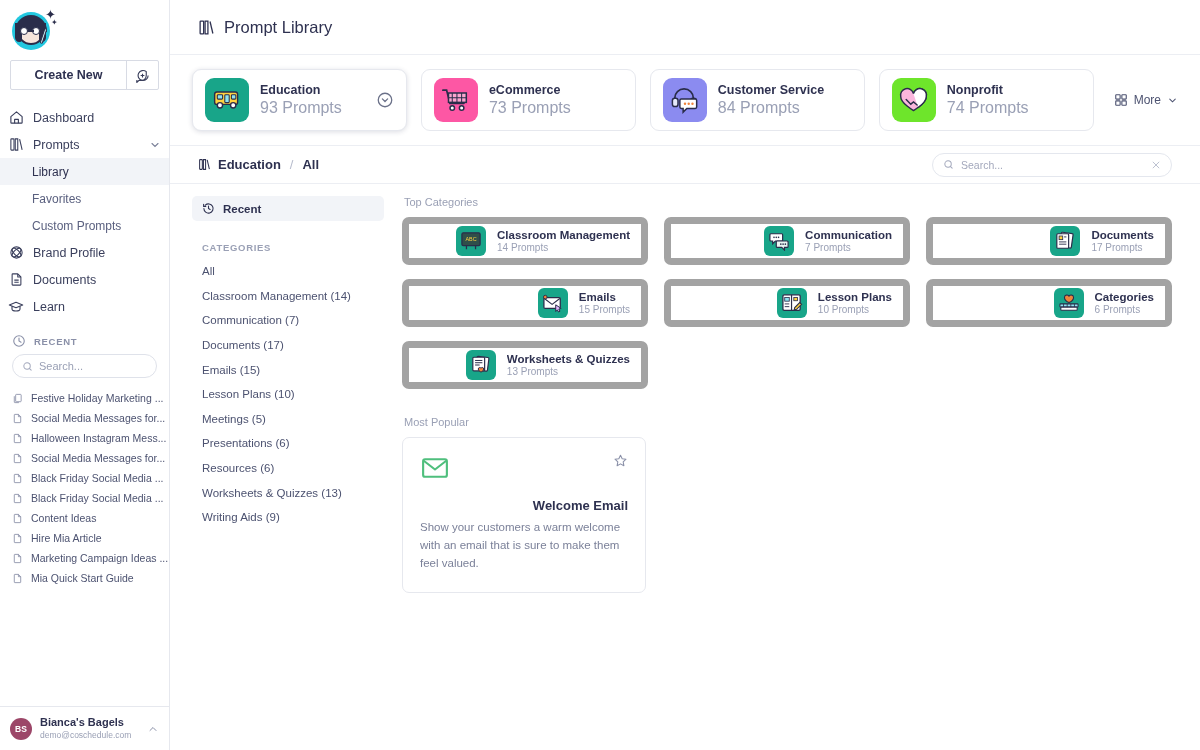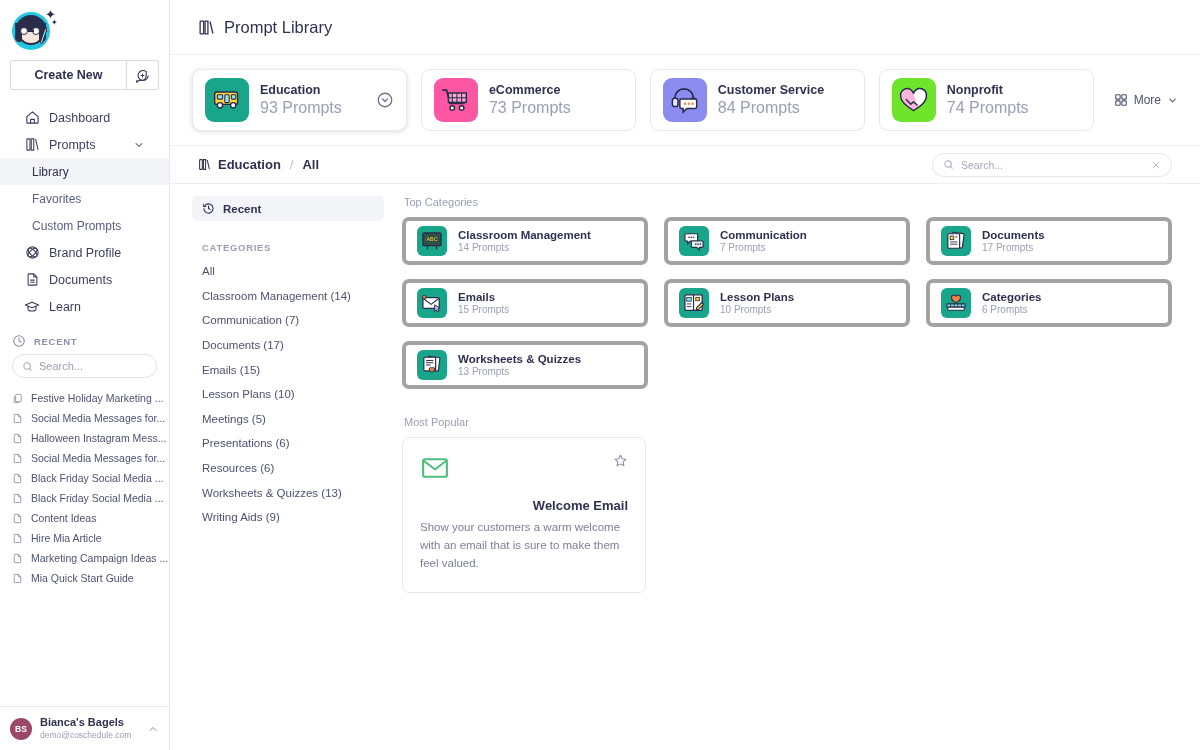--- a/index.html
+++ b/index.html
@@ -82,21 +82,21 @@
     font-size: 12.5px; font-weight: 700; color: #2e3150;
   }
   .create-btn .plus {
     width: 32px; display: flex; align-items: center; justify-content: center;
     border-left: 1px solid #d8dbe4;
   }
 
   .nav { display: flex; flex-direction: column; }
   .nav-item {
     display: flex; align-items: center; gap: 9px;
-    height: 27px; padding: 0 24px;
+    height: 27px; padding: 0 8px;
     font-size: 12.5px; color: #3a3f5c; cursor: pointer;
   }
   .nav-item .ico { width: 16px; height: 16px; display: flex; align-items: center; justify-content: center; flex: 0 0 16px; }
   .nav-item .chev { margin-left: auto; }
   .sub-item {
     height: 27px; display: flex; align-items: center;
     padding-left: 32px; font-size: 12px; color: #5a607f; cursor: pointer;
   }
   .sub-item.active { background: #f2f4f8; color: #2e3150; }
 
@@ -204,22 +204,22 @@
     font-size: 11.5px; color: #4c5270; padding: 6px 0 6px 10px;
     cursor: pointer; line-height: 1.1;
   }
 
   .content { flex: 1; min-width: 0; }
   .sec-label { font-size: 11px; color: #9aa0b5; padding: 0 0 9px 2px; }
   .grid { display: grid; grid-template-columns: repeat(3, 1fr); gap: 14px 16px; }
   .tile {
     display: flex; align-items: center; gap: 11px;
     height: 48px; padding: 0 11px;
-    border: 4px solid #a3a3a3; border-radius: 7px; background: #fff;
-    cursor: pointer; min-width: 0;
+    border: 7px solid #a3a3a3; border-radius: 7px; background: #fff;
+    cursor: pointer; min-width: 0; justify-content: flex-end;
   }
   .tile-ico {
     width: 30px; height: 30px; border-radius: 6px; flex: 0 0 30px;
     background: #18a589; display: flex; align-items: center; justify-content: center;
   }
   .tile-text { display: flex; flex-direction: column; gap: 1px; min-width: 0; }
   .tile-title { font-size: 11.5px; font-weight: 700; color: #2e3150; white-space: nowrap; overflow: hidden; text-overflow: ellipsis; }
   .tile-count { font-size: 10px; color: #9aa0b5; }
 
   .popular-wrap { padding-top: 27px; }

